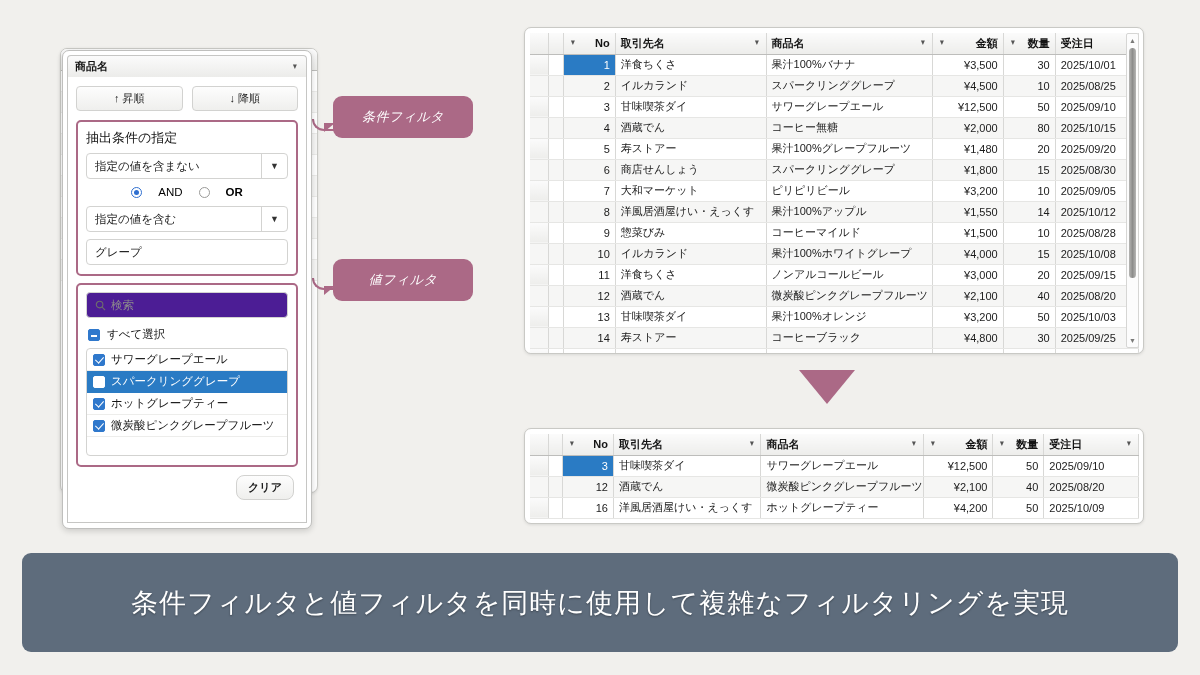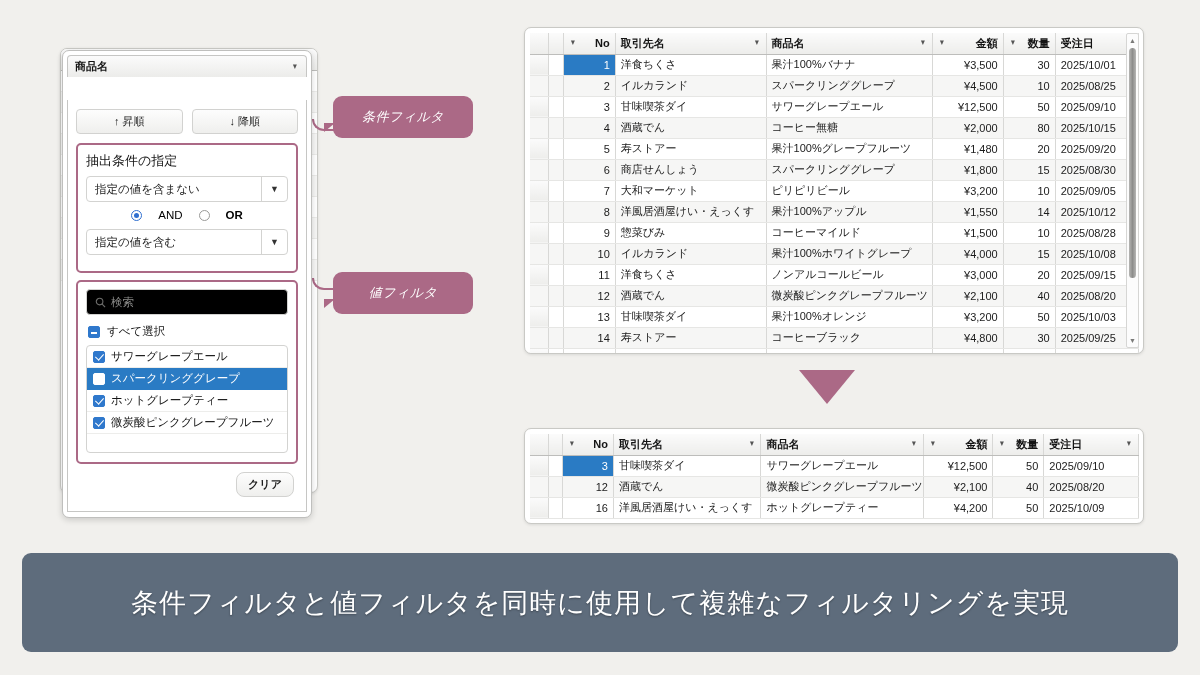--- a/index.html
+++ b/index.html
@@ -71,21 +71,21 @@
     box-shadow:0 2px 6px rgba(0,0,0,.16);
     z-index:8; padding:4px 4px 5px 4px;
   }
   #fphead {
     height:22px; background:linear-gradient(#fbfbfb,#ececea);
     border:1px solid #c6c6c4; border-bottom:none;
     border-radius:4px 4px 0 0;
     display:flex; align-items:center; justify-content:space-between;
     padding:0 7px; font-size:11px; font-weight:bold; color:#141414;
   }
-  #fpbody { border:1px solid #c6c6c4; border-top:none; background:#fff; padding:9px 8px 12px;margin-top:23px; }
+  #fpbody { border:1px solid #c6c6c4; border-top:none; background:#fff; padding:9px 8px 20px; }
   .sortrow { display:flex; gap:9px; margin-bottom:9px; }
   .sortbtn {
     flex:1; height:25px; background:linear-gradient(#fdfdfd,#efefed);
     border:1px solid #d2d2d0; border-radius:4px;
     font-size:11px; color:#1b1b1b; display:flex; align-items:center; justify-content:center; gap:4px;
   }
   .hlbox { border:2px solid #ab6986; border-radius:5px; padding:7px 8px 9px; }
   .hlbox + .hlbox { margin-top:7px; }
   .secttl { font-size:13px; color:#151515; margin-bottom:6px; }
   .ctl {
@@ -97,21 +97,21 @@
   .ctl .caret {
     position:absolute; right:0; top:-1px; bottom:-1px; width:26px;
     border-left:1px solid #d3d3d1; display:flex; align-items:center; justify-content:center;
     font-size:9px; color:#333;
   }
   .radios { display:flex; align-items:center; justify-content:center; gap:16px; margin:4px 0 8px; font-size:11.5px; }
   .radios span.r { display:inline-flex; align-items:center; gap:16px; }
   .rad { width:11px;height:11px;border-radius:50%;border:1px solid #9a9a98; background:#fff; display:inline-block; position:relative;}
   .rad.on { border-color:#2f6fd0; background:#fff; }
   .rad.on::after{content:"";position:absolute;inset:2px;border-radius:50%;background:#2f6fd0;}
-  .srch { height:26px; border:1px solid #d3d3d1; border-radius:4px; background:#000000;
+  .srch { height:26px; border:1px solid #d3d3d1; border-radius:4px; background:#4c1d95;
           display:flex; align-items:center; gap:5px; padding:0 8px; font-size:11.5px; color:#8d8d8b; }
   .selall { display:flex; align-items:center; gap:7px; font-size:11.5px; margin:9px 2px 6px; color:#151515; }
   .cklist { border:1px solid #d3d3d1; border-radius:4px; background:#fff; height:108px; overflow:hidden; }
   .ckitem { display:flex; align-items:center; gap:6px; height:22px; padding:0 6px; font-size:11.5px; color:#151515; border-bottom:1px solid #ededeb;}
   .ckitem.sel { background:#2a7bc4; color:#fff; border-bottom-color:#2a7bc4;}
   .cb { width:12px;height:12px;border-radius:2px;flex:0 0 auto; display:inline-block; position:relative; }
   .cb.on { background:#2f78cc; border:1px solid #2f78cc; }
   .cb.on::after{content:"";position:absolute;left:3px;top:0px;width:4px;height:7px;border:solid #fff;border-width:0 1.6px 1.6px 0;transform:rotate(42deg);}
   .cb.off{ background:#fff; border:1px solid #fff; }
   .cb.ind { background:#2f78cc; border:1px solid #2f78cc; }
@@ -208,20 +208,23 @@
             <i class="rad"></i>
             <b style="font-weight:700">OR</b>
           </span>
         </div>
 
         <div class="ctl">
           <span>指定の値を含む</span>
           <span class="caret">▼</span>
         </div>
 
+        <div class="ctl last">
+          <span>グレープ</span>
+        </div>
       </div>
 
       <div class="hlbox">
         <div class="srch">
           <svg width="11" height="11" viewBox="0 0 12 12">
             <circle cx="5" cy="5" r="3.6" fill="none" stroke="#6e6e6c" stroke-width="1.2"></circle>
             <line x1="7.8" y1="7.8" x2="11" y2="11" stroke="#6e6e6c" stroke-width="1.2"></line>
           </svg>
           <span>検索</span>
         </div>
@@ -256,21 +259,21 @@
       </div>
     </div>
   </div>
 
   <div class="leader" style="left:312px; top:119px; width:22px; height:12px;"></div>
   <div class="callout" style="left:333px; top:96px; width:140px; height:42px;">
     <span>条件フィルタ</span>
   </div>
 
   <div class="leader" style="left:312px; top:278px; width:22px; height:12px;"></div>
-  <div class="callout" style="left:333px; top:272px; width:140px; height:42px;">
+  <div class="callout" style="left:333px; top:259px; width:140px; height:42px;">
     <span>値フィルタ</span>
   </div>
 
   <div class="gridwrap" style="left:524px; top:27px; width:620px; height:327px;">
     <table class="grid">
       <colgroup>
         <col style="width:18px">
           <col style="width:14px">
           <col style="width:50px">
         <col style="width:145px">

